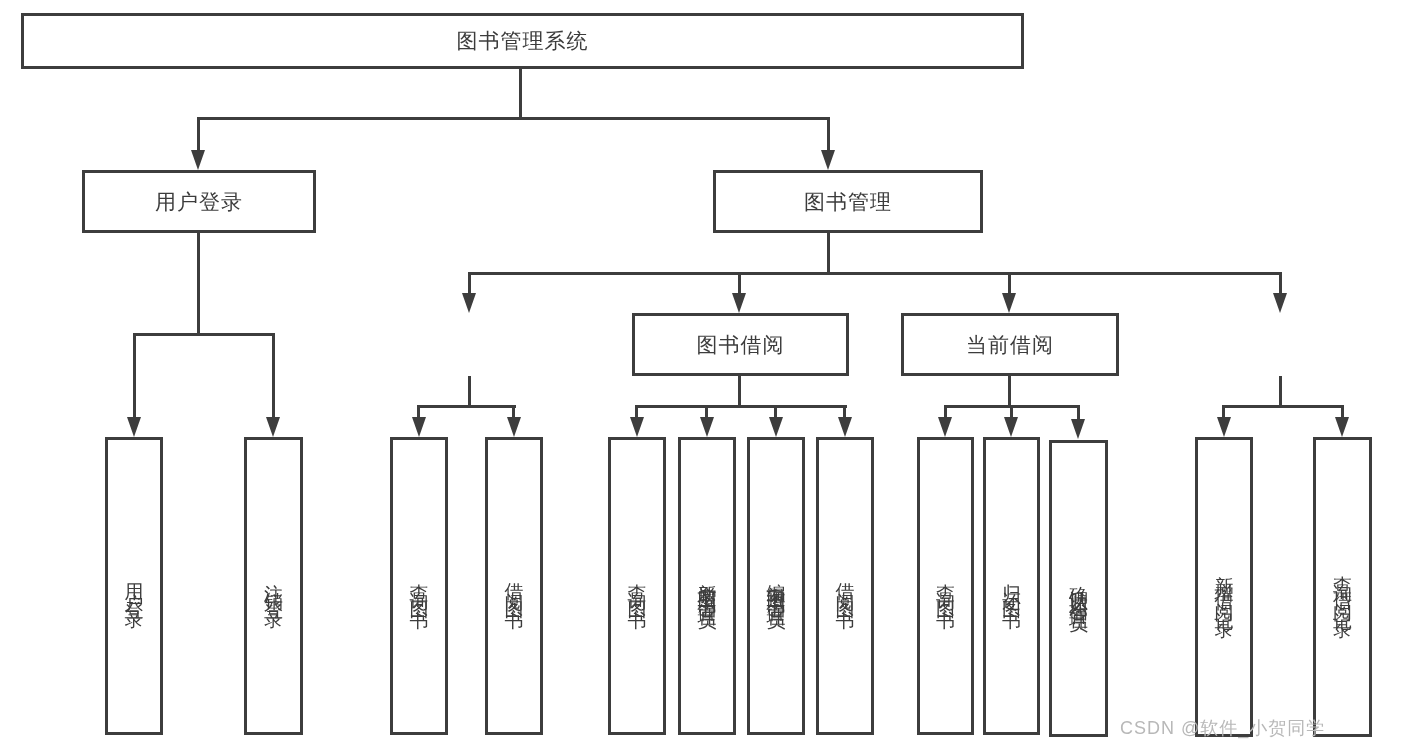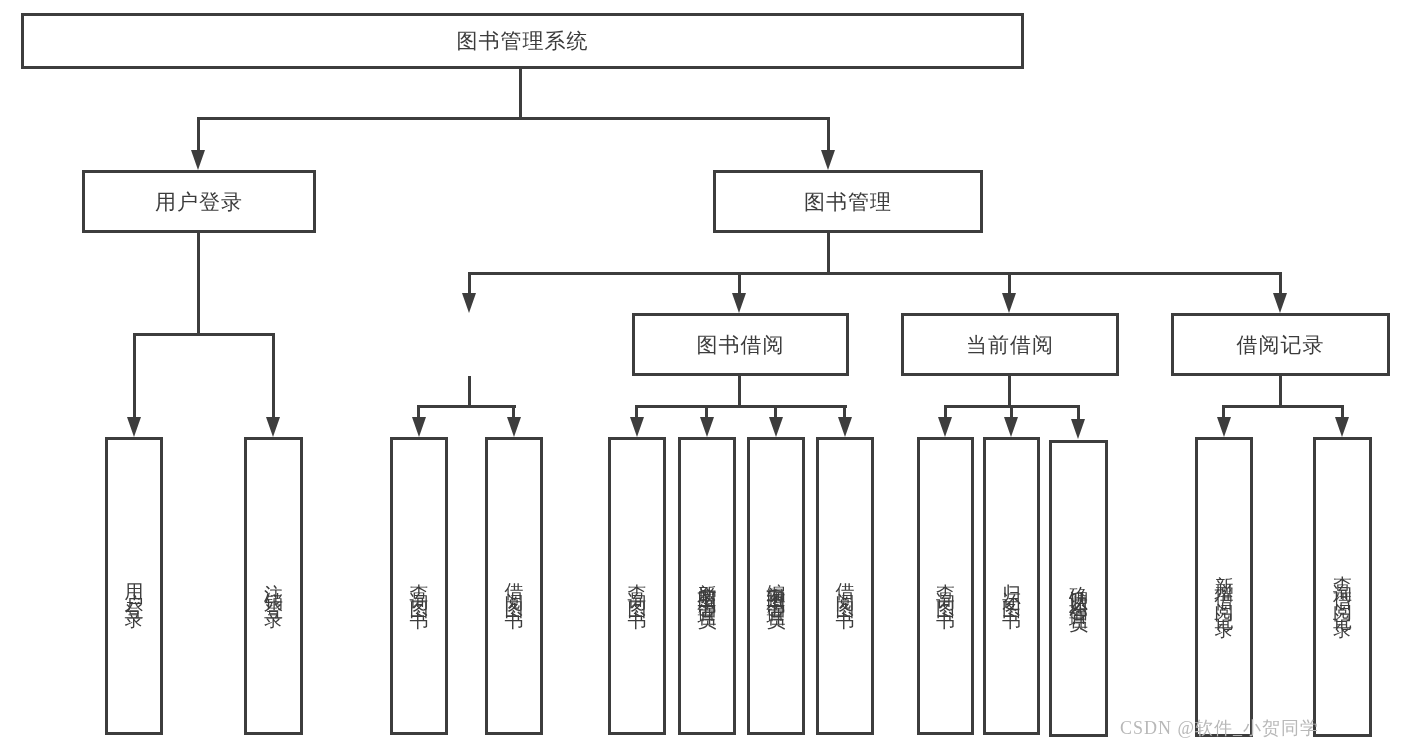--- a/index.html
+++ b/index.html
@@ -5,21 +5,21 @@
   :root{
     --line:#3d3d3d;
     --text:#3c3c3c;
     --watermark:#b8b8b8;
     --background:#ffffff;
   }
   html,body{margin:0;padding:0;background:var(--background);}
   .stage{
     position:relative;width:1405px;height:747px;
     background:var(--background);overflow:hidden;
-    font-family:Liberation Serif, serif;
+    font-family:Liberation Sans, sans-serif;
   }
   .box{
     position:absolute;box-sizing:border-box;
     border:3px solid var(--line);background:#ffffff;
     display:flex;align-items:center;justify-content:center;
     color:var(--text);
   }
   .h{font-size:21px;letter-spacing:1px;font-weight:500;}
   .vt{
     writing-mode:vertical-rl;text-orientation:mixed;
@@ -46,21 +46,20 @@
 
   <div class="box h" style="left:82px;top:170px;width:234px;height:63px">用户登录</div>
 
   <div class="box h" style="left:713px;top:170px;width:270px;height:63px">图书管理</div>
 
 
   <div class="box h" style="left:632px;top:313px;width:217px;height:63px">图书借阅</div>
 
   <div class="box h" style="left:901px;top:313px;width:218px;height:63px">当前借阅</div>
 
-  <div class="box h" style="left:1171px;top:313px;width:219px;height:63px">借阅记录</div>
 
   <div class="box" style="left:105px;top:437px;width:58px;height:298px">
     <span class="vt">用户登录</span>
   </div>
   <div class="box" style="left:244px;top:437px;width:59px;height:298px">
     <span class="vt">注销登录</span>
   </div>
 
   <div class="box" style="left:390px;top:437px;width:58px;height:298px">
     <span class="vt">查询图书</span>

